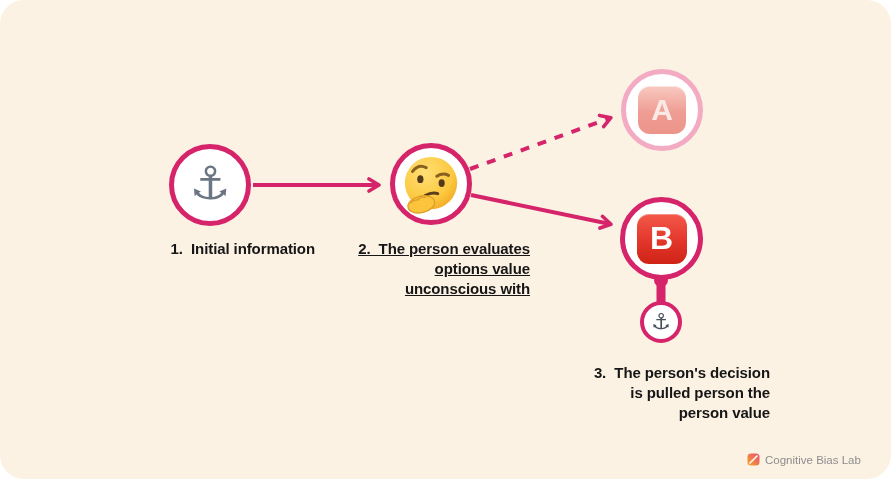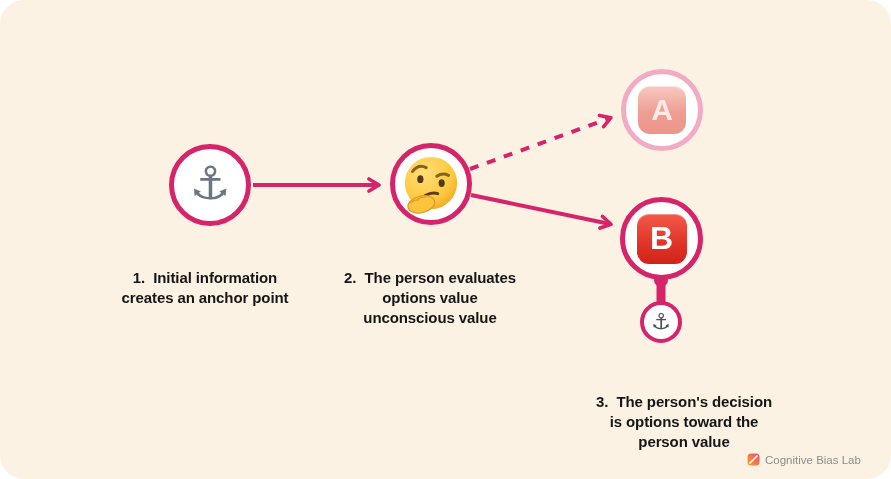--- a/index.html
+++ b/index.html
@@ -71,31 +71,30 @@
   }
   .badge-b {
     width: 50px; height: 50px;
     border-radius: 12px;
     background: linear-gradient(180deg, #f3594a 0%, #e3362a 55%, #cf2318 100%);
     box-shadow: inset 0 1px 0 rgba(255,255,255,.35);
     font-size: 32px;
   }
   .step-label {
     position: absolute;
-    text-align: center;
+    text-align: right;
     font-weight: bold;
     font-size: 15px;
     line-height: 20px;
     color: #161616;
     letter-spacing: -0.1px;
-    margin-top: 29px;
   }
   .step-1 { left:  95px; top: 239px; width: 220px; }
-  .step-2 { left: 330px; top: 239px; width: 200px; }
-  .step-3 { left: 574px; top: 363px; width: 220px; }
+  .step-2 { left: 330px; top: 239px; width: 200px; text-decoration: underline; }
+  .step-3 { left: 550px; top: 363px; width: 220px; }
   .watermark {
     position: absolute;
     left: 747px; top: 453px;
     display: flex;
     align-items: flex-end;
     gap: 5px;
   }
   .watermark-text {
     font-size: 11.5px;
     color: #8d8d8d;
@@ -162,30 +161,29 @@
   <div class="node-circle circle-b">
     <div class="badge badge-b">B</div>
   </div>
 
   <div class="node-circle circle-anchor-small">
     <span class="anchor-glyph-small">⚓</span>
   </div>
 
   <div class="step-label step-1">
     <div>1.&nbsp; Initial information</div>
-    <div>creates an anchor point</div>
   </div>
   <div class="step-label step-2">
     <div>2.&nbsp; The person evaluates</div>
     <div>options value</div>
-    <div>unconscious value</div>
+    <div>unconscious with</div>
   </div>
   <div class="step-label step-3">
     <div>3.&nbsp; The person's decision</div>
-    <div>is options toward the</div>
+    <div>is pulled person the</div>
     <div>person value</div>
   </div>
 
   <div class="watermark">
     <svg width="13" height="13" viewBox="0 0 13 13">
       <defs>
         <linearGradient id="wmGrad" x1="0" y1="1" x2="1" y2="0">
           <stop offset="0" stop-color="#f5a623"></stop>
           <stop offset="1" stop-color="#e84b7a"></stop>
         </linearGradient>

